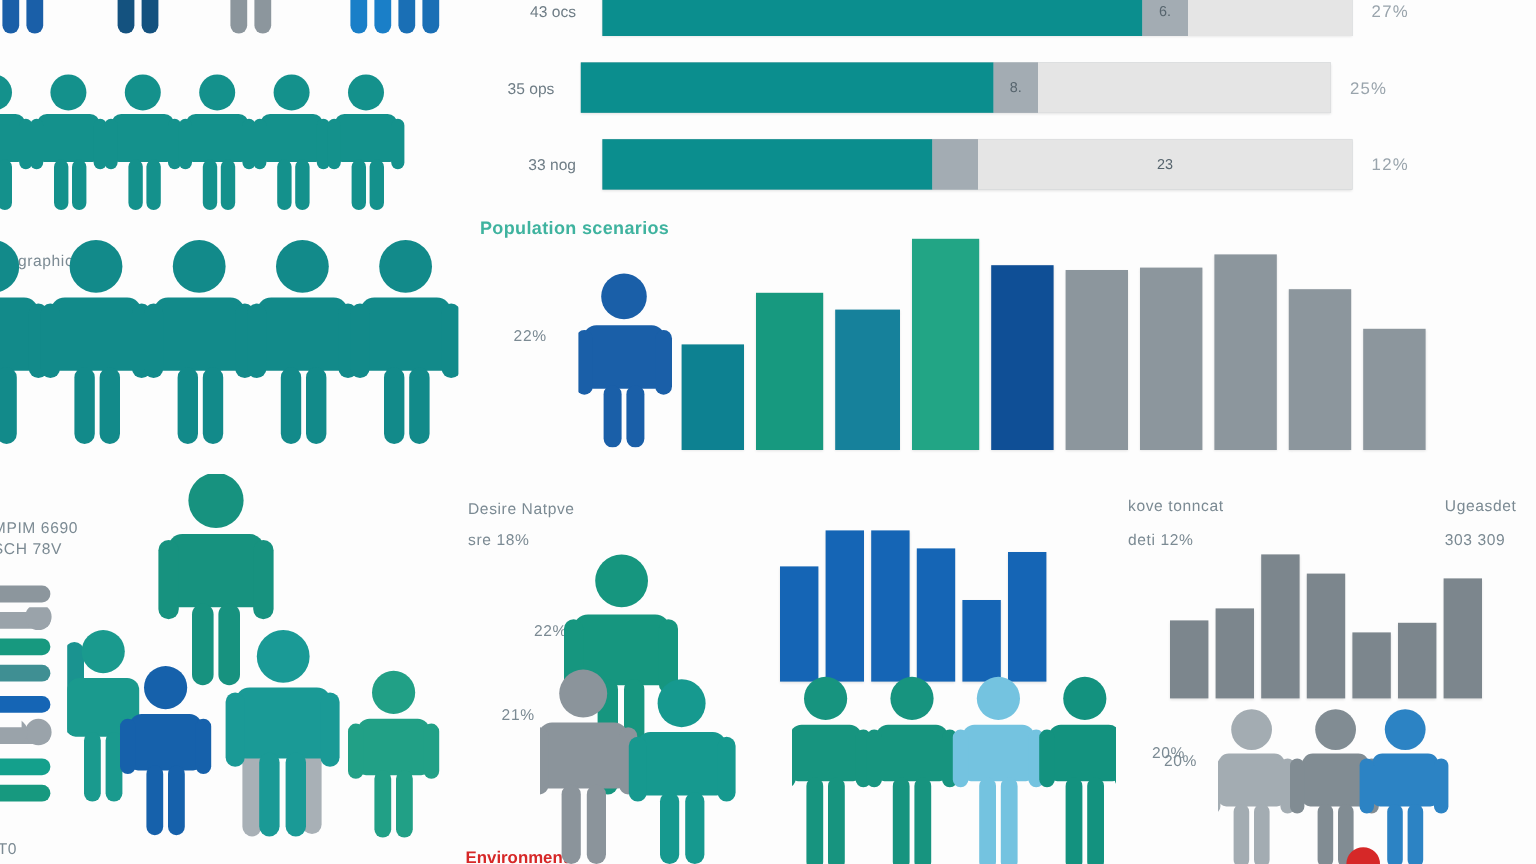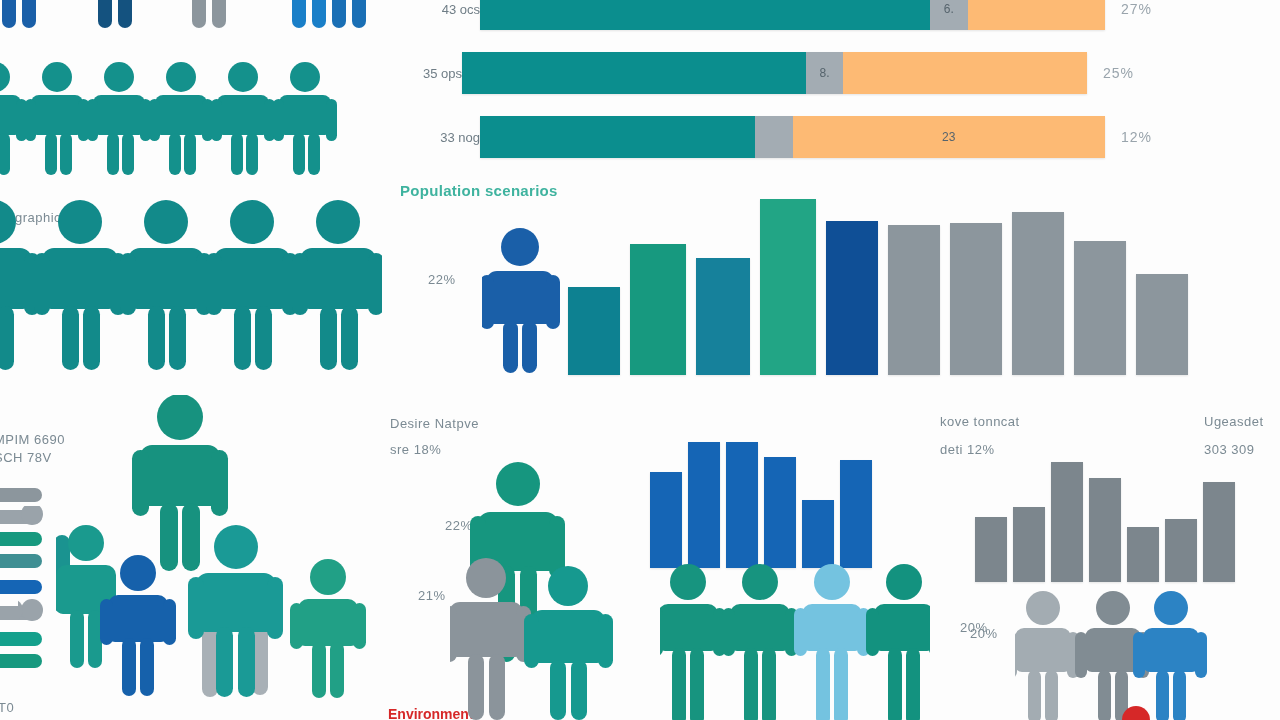--- a/index.html
+++ b/index.html
@@ -11,26 +11,26 @@
   }
   #canvas{position:absolute;inset:0;width:1280px;height:720px;background:#fdfdfd;}
 
   .abs{position:absolute;}
   .lbl{color:#7b8a93;font-size:13px;letter-spacing:.5px;white-space:nowrap;}
   .title-teal{color:#3fb39f;font-size:15px;font-weight:700;letter-spacing:.3px;white-space:nowrap;}
   .title-red{color:#d62828;font-size:14px;font-weight:700;white-space:nowrap;}
 
   
   .hbar-row{position:absolute;height:42px;display:flex;align-items:center;}
-  .hbar-name{width:62px;text-align:right;margin-right:0;color:#6f7d86;font-size:13px;}
+  .hbar-name{width:62px;text-align:right;margin-right:22px;color:#6f7d86;font-size:13px;}
   .hbar-track{height:42px;display:flex;background:#b6bec4;box-shadow:0 1px 2px rgba(0,0,0,.10);}
   .hbar-fill{height:100%;background:#0b8e8e;}
   .hbar-mid{height:100%;background:#a3acb3;display:flex;align-items:center;justify-content:center;
             color:#56646d;font-size:12px;}
-  .hbar-rest{height:100%;background:#fdba74;display:flex;align-items:center;justify-content:center;
+  .hbar-rest{height:100%;background:#e5e5e5;display:flex;align-items:center;justify-content:center;
              color:#56646d;font-size:12px;}
   .hbar-pct{margin-left:16px;color:#99a4ac;font-size:14px;letter-spacing:1px;}
 
   
   .vbar{position:absolute;bottom:0;box-shadow:0 1px 2px rgba(0,0,0,.10);}
 
   
   .legend-chip{position:absolute;border-radius:7px;}
 </style>
 </head>

